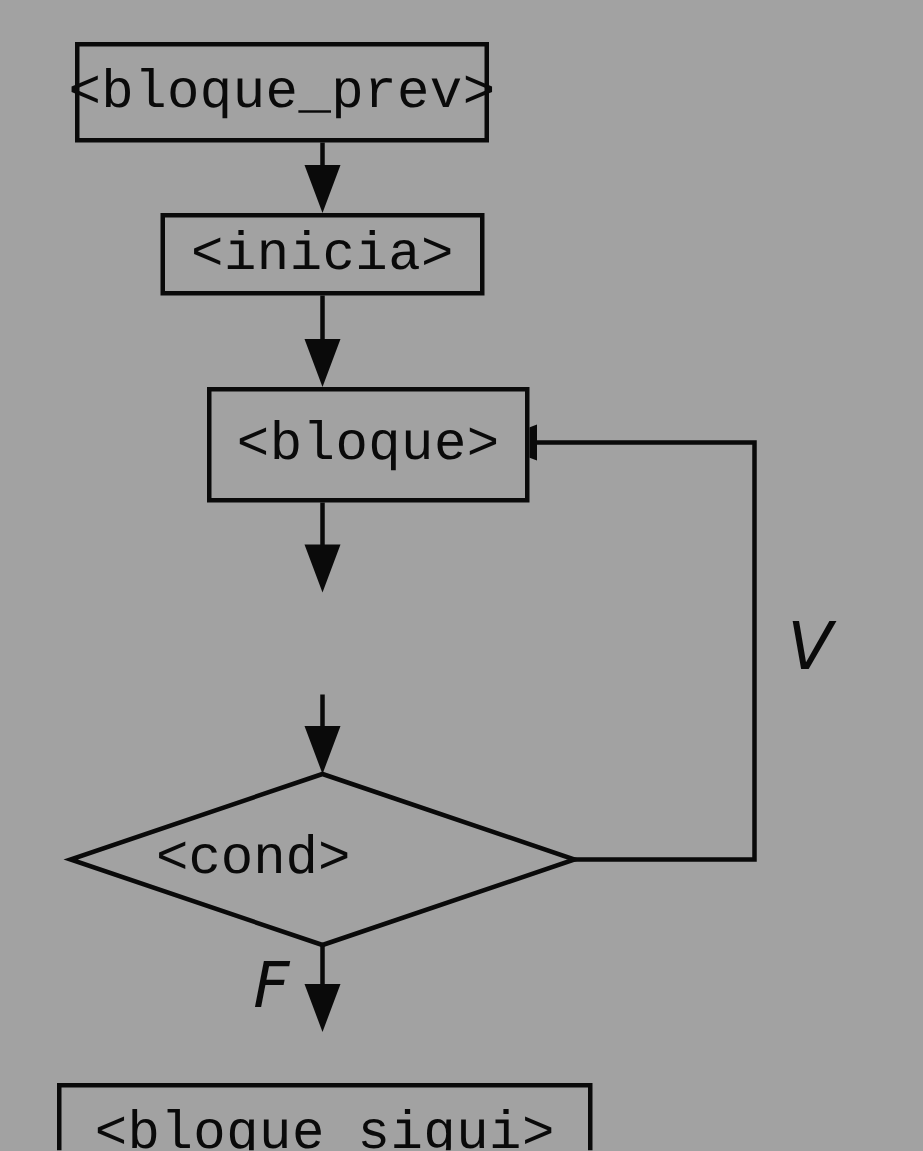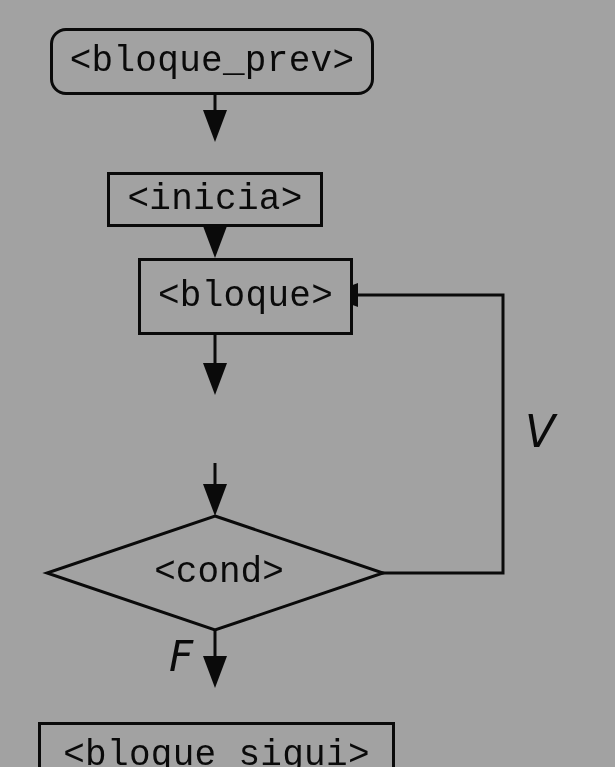--- a/index.html
+++ b/index.html
@@ -28,33 +28,32 @@
     border: 3px solid #0a0a0a;
     background: #a2a2a2;
     display: flex;
     align-items: center;
     justify-content: center;
     font-size: 36px;
     color: #0a0a0a;
     white-space: nowrap;
     letter-spacing: 0.3px;
   }
-  .node-bloque-prev  { left: 50px;  top: 28px;  width: 324px; height: 67px; border-radius: 16px; }
-  .node-inicia       { left: 107px; top: 142px; width: 216px; height: 55px; margin-top: 30px; }
+  .node-bloque-prev  { left: 50px;  top: 28px;  width: 276px; height: 67px; }
+  .node-inicia       { left: 107px; top: 142px; width: 216px; height: 55px; }
   .node-bloque       { left: 108px; top: 258px; width: 215px; height: 77px; margin-left: 30px; }
   .node-actualiza    { left: 72px;  top: 395px; width: 286px; height: 69px; }
   .node-bloque-sigui { left: 38px;  top: 689px; width: 357px; height: 66px; margin-top: 33px; }
   .node-cond-label {
     position: absolute;
-    left: 119px;
+    left: 104px;
     top: 551px;
     width: 200px;
     height: 44px;
     line-height: 44px;
-    text-align: center;
     font-size: 36px;
     color: #0a0a0a;
     white-space: nowrap;
     font-family: Liberation Mono, monospace;
   }
   .edge-label {
     position: absolute;
     font-family: "DejaVu Sans", sans-serif;
     font-style: italic;
     color: #0a0a0a;

